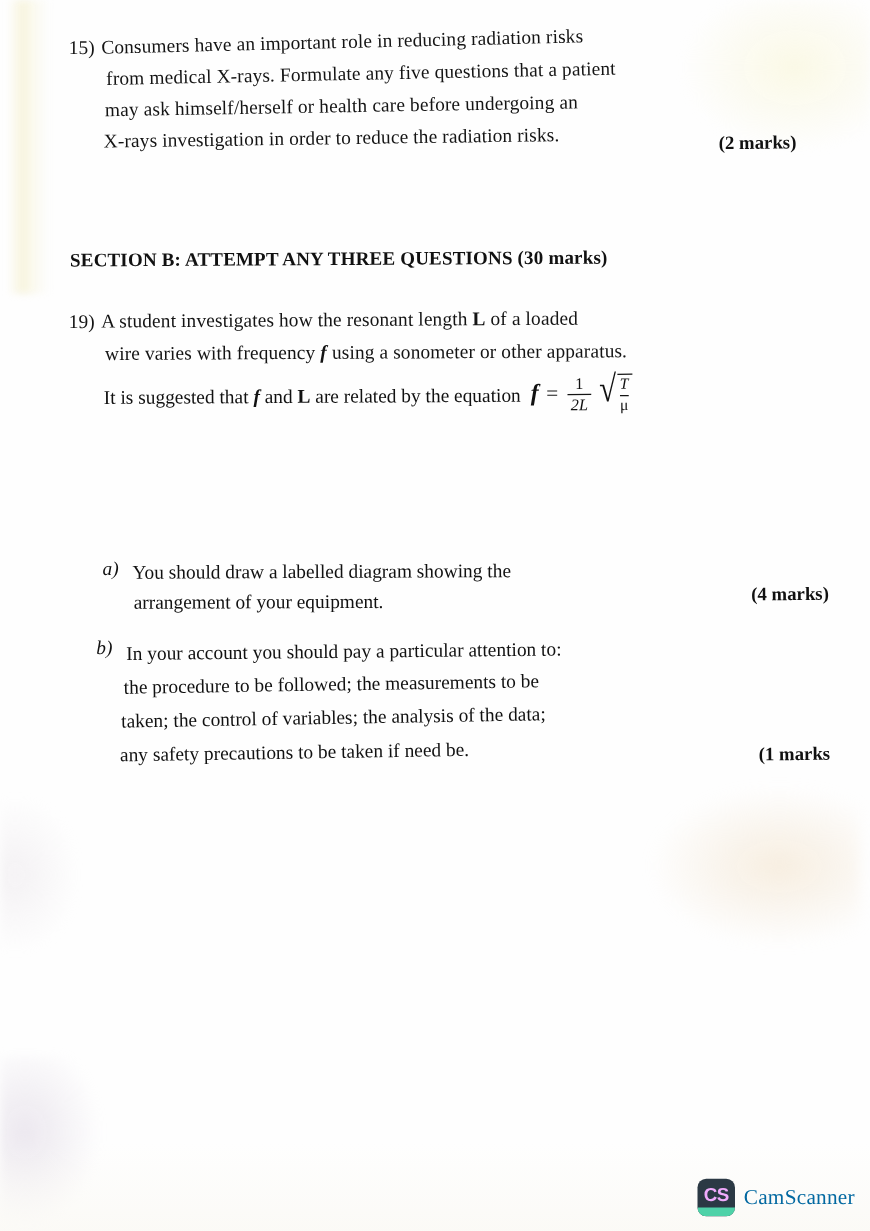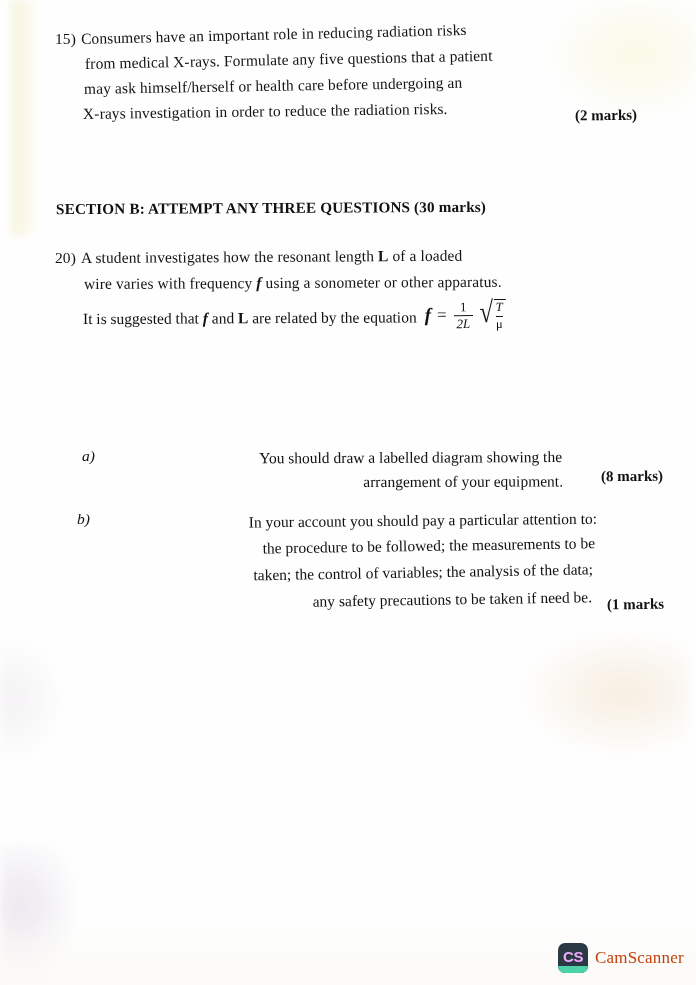--- a/index.html
+++ b/index.html
@@ -175,21 +175,21 @@
   }
   #q16-where .ln:nth-child(1) { transform: rotate(-0.25deg); }
   #q16-where .ln:nth-child(2) { transform: rotate(-0.2deg) translateX(-3px); }
   #q16-where .ln:nth-child(3) { transform: rotate(-0.2deg) translateX(-6px); }
 
   .part { position: absolute; font-size: 15.5px; }
   .part .lbl {
     position: absolute; left: 0; top: 0;
     font-style: italic;
   }
-  .part .ptext { margin-left: 24px; line-height: 24px; text-align: right; }
+  .part .ptext { margin-left: 24px; line-height: 24px; }
 
   #part-a { left: 82px; top: 447px; width: 480px; }
   #part-a .ln:nth-child(1) { transform: rotate(-0.25deg); }
   #part-a .ln:nth-child(2) { transform: rotate(-0.2deg) translateX(1px); }
 
   #marks-4 {
     left: 601px; top: 468px;
     font-weight: bold; font-size: 15px;
     transform: rotate(-0.4deg);
   }
@@ -237,21 +237,21 @@
     color: #f0abfc;
     font-family: "Liberation Sans", sans-serif;
     font-weight: bold;
     font-size: 15px;
     letter-spacing: -0.4px;
     transform: translateY(-2px);
   }
   #cs-wordmark {
     font-family: "Liberation Serif", serif;
     font-size: 17px;
-    color: #c2410c;
+    color: #0369a1;
     letter-spacing: 0.2px;
   }
 
   b, .b { font-weight: bold; }
   .bi { font-weight: bold; font-style: italic; }
 </style>
 </head>
 <body>
 
 <div id="page">
@@ -271,21 +271,21 @@
       <span class="ln">may ask himself/herself or health care before undergoing an</span>
       <span class="ln">X-rays investigation in order to reduce the radiation risks.</span>
     </div>
   </div>
 
   <div class="block" id="marks-5">(2 marks)</div>
 
   <div class="block" id="section-b">SECTION B: ATTEMPT ANY THREE QUESTIONS (30 marks)</div>
 
   <div class="block qtext" id="q16">
-    <span class="q-num">20)</span>
+    <span class="q-num">19)</span>
     <div class="q-body">
       <span class="ln">A
         student investigates how the resonant length <b>L</b> of a loaded</span>
       <span class="ln">wire
         varies with frequency <span class="bi">f</span> using a sonometer or other apparatus.</span>
     </div>
   </div>
 
   <div class="block" id="q16-eq">
     <span>It is suggested that
@@ -311,21 +311,21 @@
 
 
   <div class="part" id="part-a">
     <span class="lbl">a)</span>
     <div class="ptext">
       <span class="ln">You should draw a labelled diagram showing the</span>
       <span class="ln">arrangement of your equipment.</span>
     </div>
   </div>
 
-  <div class="block" id="marks-4">(8 marks)</div>
+  <div class="block" id="marks-4">(4 marks)</div>
 
   <div class="part" id="part-b">
     <span class="lbl">b)</span>
     <div class="ptext">
       <span class="ln">In your account you should pay a particular attention to:</span>
       <span class="ln">the procedure to be followed; the measurements to be</span>
       <span class="ln">taken; the control of variables; the analysis of the data;</span>
       <span class="ln">any safety precautions to be taken if need be.</span>
     </div>
   </div>

